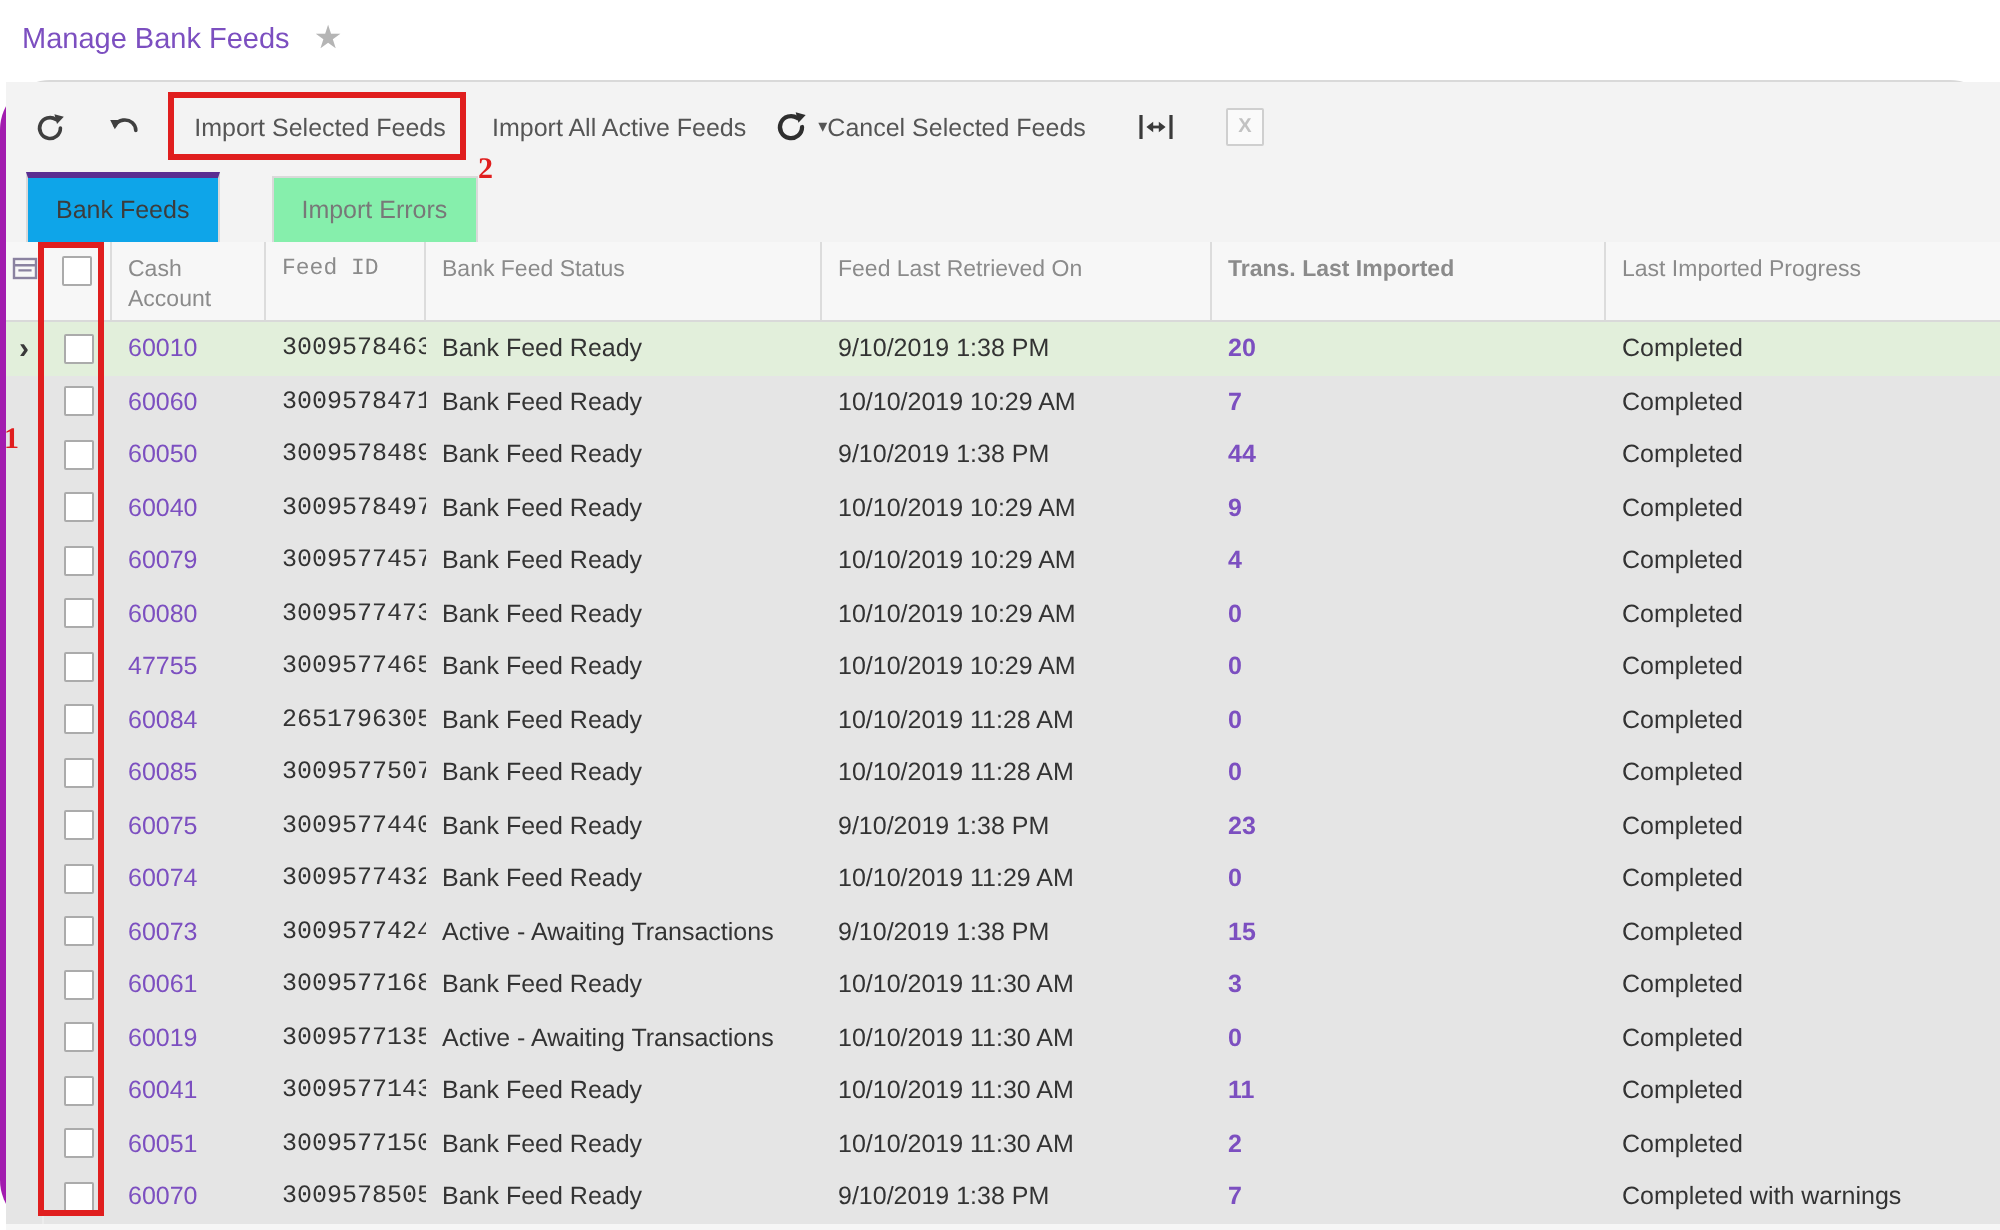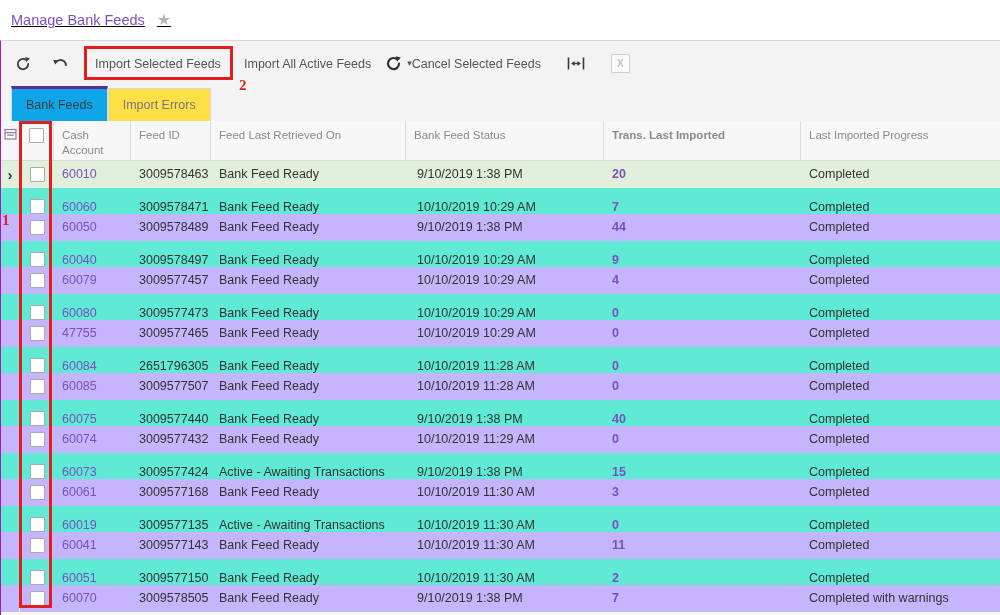--- a/index.html
+++ b/index.html
@@ -3,27 +3,27 @@
 <meta charset="utf-8">
 <style>
   html,body { margin:0; padding:0; }
   body {
     width:1000px; height:615px; overflow:hidden; position:relative;
     background:#fff; font-family:"Liberation Sans", sans-serif;
     -webkit-font-smoothing:antialiased;
   }
 
   
-  .titlebar { height:40px; display:flex; align-items:center; padding-left:11px; background:#fff;text-decoration:underline; }
+  .titlebar { height:40px; display:flex; align-items:center; padding-left:11px; background:#fff; }
   .page-title { font-size:14.5px; color:#7c4fc0; }
   .fav-star { margin-left:12px; color:#b5b5b5; font-size:16px; line-height:1; cursor:pointer; }
 
   
   .main { position:absolute; top:40px; left:0; right:0; bottom:0;
-          border-top:1px solid #d9d9d9; border-left:1px solid #a21caf; box-sizing:border-box; }
+          border-top:1px solid #d9d9d9; border-left:3px solid #a21caf; box-sizing:border-box;border-radius:25px; }
 
   
   .toolbar { height:45px; background:#f3f3f3; display:flex; align-items:center;
              font-size:12.5px; color:#555; }
   .tb-icon { display:inline-flex; align-items:center; justify-content:center; cursor:pointer; }
   #tb-refresh { margin-left:14px; }
   #tb-undo { margin-left:21px; }
   .tb-btn { background:none; border:none; font:inherit; color:#555; cursor:pointer; padding:0; white-space:nowrap; }
   #btn-import-selected { margin-left:16px; width:148px; height:34px; text-align:center; }
   #btn-import-all { margin-left:12px; }
@@ -34,39 +34,39 @@
   #tb-excel { margin-left:26px; width:17px; height:17px; border:1px solid #cfcfcf; background:#fafafa;
               color:#c2c2c2; font-size:10px; font-weight:bold; display:flex; align-items:center;
               justify-content:center; border-radius:1px; }
 
   
   .tabbar { height:35px; background:#f3f3f3; display:flex; align-items:flex-end; padding-left:10px; }
   .tab { box-sizing:border-box; padding:0 14px; display:flex; align-items:center;
          font-size:12.5px; cursor:pointer; white-space:nowrap; }
   .tab.active { height:35px; border-top:3px solid #5a2e91; border-left:1px solid #d9d9d9;
                 border-right:1px solid #d9d9d9; background:#0ea5e9; color:#3c3c3c; }
-  .tab.inactive { height:33px; border:1px solid #d9d9d9; border-bottom:none; background:#fde047; color:#787878; }
+  .tab.inactive { height:33px; border:1px solid #d9d9d9; border-bottom:none; background:#86efac; color:#787878;margin-left:26px; }
 
   
   .grid-header { display:flex; height:40px; background:#f7f7f7; box-sizing:border-box;
                  border-bottom:1px solid #d9d9d9; color:#8b8b8b; font-size:11.5px; }
   .gh { box-sizing:border-box; border-right:1px solid #dcdcdc; padding:7px 8px 12px 8px; line-height:1.3; }
   .gutter { width:19px; }
   .check  { width:34px; }
   .c-cash   { width:77px; }
-  .c-feed   { width:80px; }
+  .c-feed   { width:80px;font-family:Liberation Mono, monospace; }
   .c-status { width:198px; }
   .c-retr   { width:195px; }
   .c-trans  { width:197px;font-weight:bold; }
   .c-prog   { flex:1; border-right:none; }
   .gh.gutter { padding:7px 0 0 0; display:flex; justify-content:center; }
   .gh.check  { padding:7px 0 0 0; display:flex; justify-content:center; }
 
-  .grid-row { display:flex; height:26.5px; align-items:center; font-size:12.5px; color:#333; background:#c4b5fd; }
-  .grid-row.alt { background:#5eead4;align-items:flex-end; }
+  .grid-row { display:flex; height:26.5px; align-items:center; font-size:12.5px; color:#333; background:#e5e5e5; }
+  .grid-row.alt { background:#e5e5e5; }
   .grid-row.selected { background:#e2efdb; }
   .gc { box-sizing:border-box; padding:0 8px; white-space:nowrap; overflow:hidden; }
   .gc.gutter { width:19px; padding:0; text-align:center; border-right:1px solid #ececec; align-self:stretch;
                display:flex; align-items:center; justify-content:center; }
   .gc.check { width:34px; padding:0; display:flex; justify-content:center; }
   .link { color:#7c4fc0; cursor:pointer; }
   .rowmarker { font-weight:bold; color:#3a3a3a; font-size:15px; line-height:1; }
 
   .checkbox { width:13px; height:13px; border:1px solid #ababab; background:#fff; border-radius:1px; cursor:pointer; }
 
@@ -140,22 +140,22 @@
       <svg width="13" height="13" viewBox="0 0 13 13">
         <rect x="1" y="1.5" width="11" height="9.5" fill="none" stroke="#8a82a0" stroke-width="1.2"></rect>
         <path d="M1 4.6 H12 M3.2 7.2 H9.8" stroke="#8a82a0" stroke-width="1.2"></path>
       </svg>
     </div>
     <div class="gh check">
       <div class="checkbox"></div>
     </div>
     <div class="gh c-cash">Cash Account</div>
     <div class="gh c-feed">Feed ID</div>
+    <div class="gh c-status">Bank Feed Status</div>
     <div class="gh c-retr">Feed Last Retrieved On</div>
-    <div class="gh c-status">Bank Feed Status</div>
     <div class="gh c-trans">Trans. Last Imported</div>
     <div class="gh c-prog">Last Imported Progress</div>
   </div>
 
   <div class="grid-body">
 
       <div class="grid-row selected">
         <div class="gc gutter">
           <span class="rowmarker">›</span>
         </div>
@@ -294,21 +294,21 @@
         <div class="gc gutter">
           <span class="rowmarker"></span>
         </div>
         <div class="gc check">
           <div class="checkbox"></div>
         </div>
         <div class="gc c-cash link">60075</div>
         <div class="gc c-feed">3009577440</div>
         <div class="gc c-status">Bank Feed Ready</div>
         <div class="gc c-retr">9/10/2019 1:38 PM</div>
-        <div class="gc c-trans link">40</div>
+        <div class="gc c-trans link">23</div>
         <div class="gc c-prog">Completed</div>
       </div>
 
       <div class="grid-row">
         <div class="gc gutter">
           <span class="rowmarker"></span>
         </div>
         <div class="gc check">
           <div class="checkbox"></div>
         </div>

